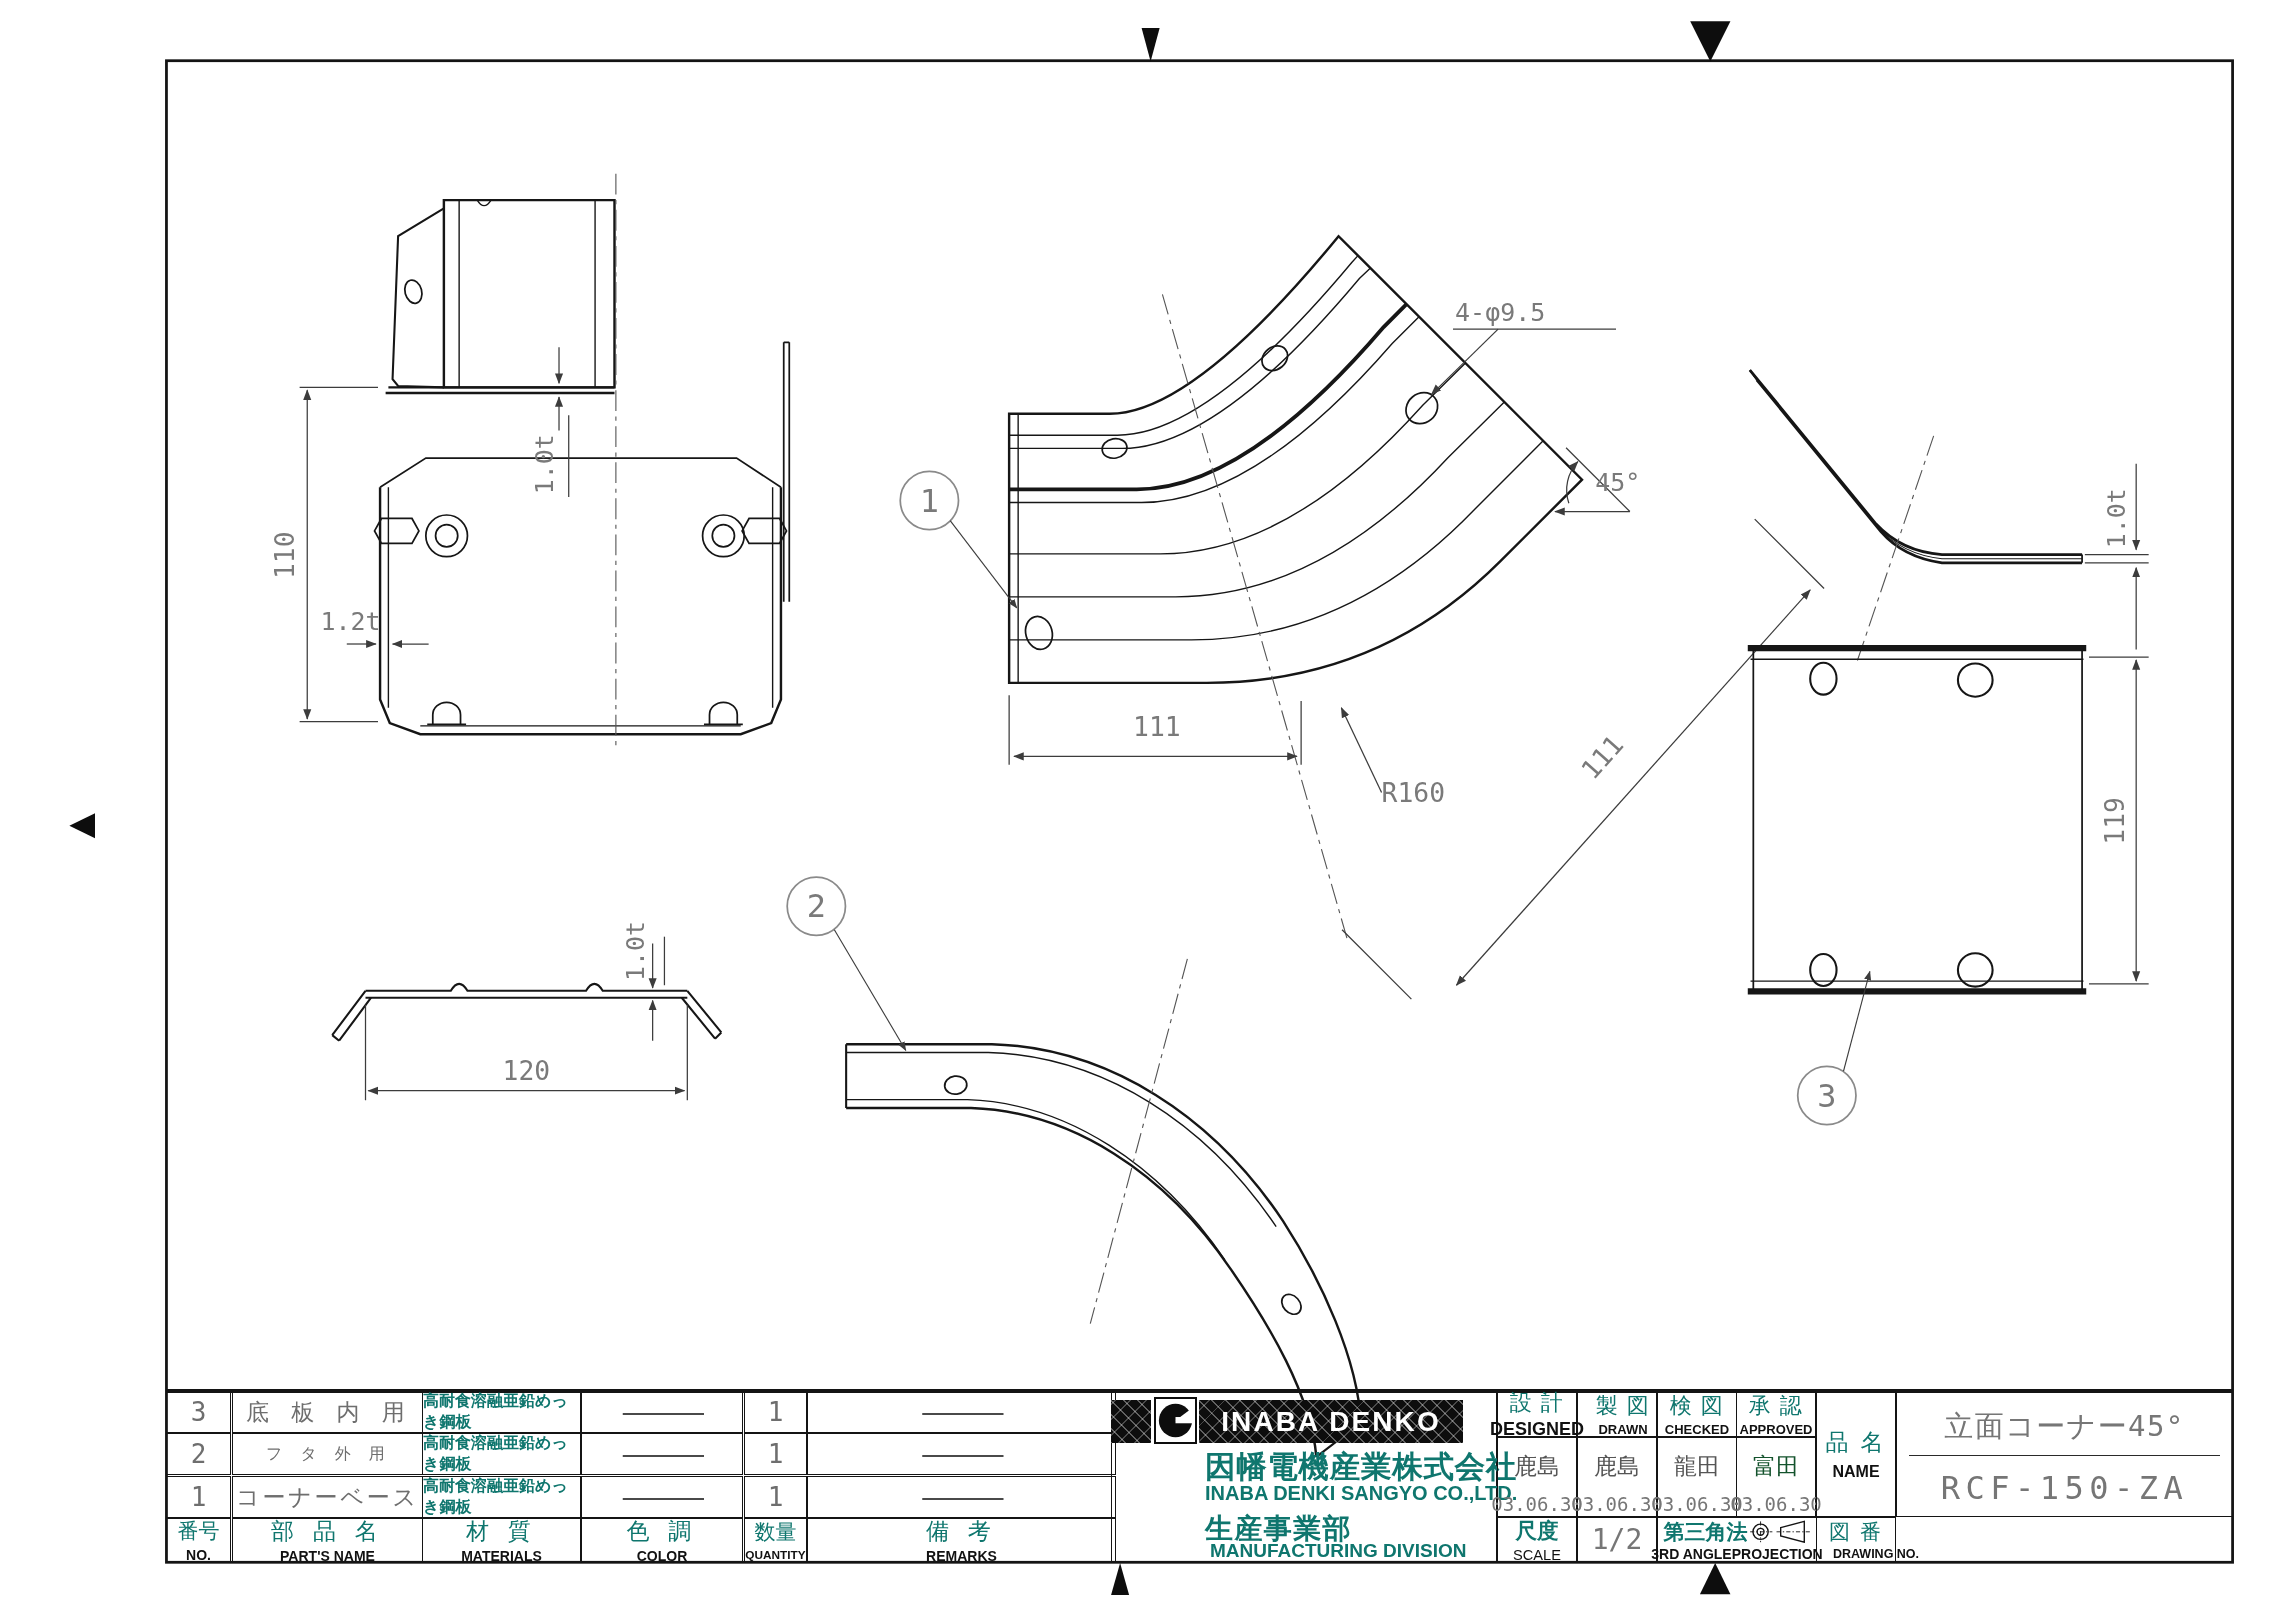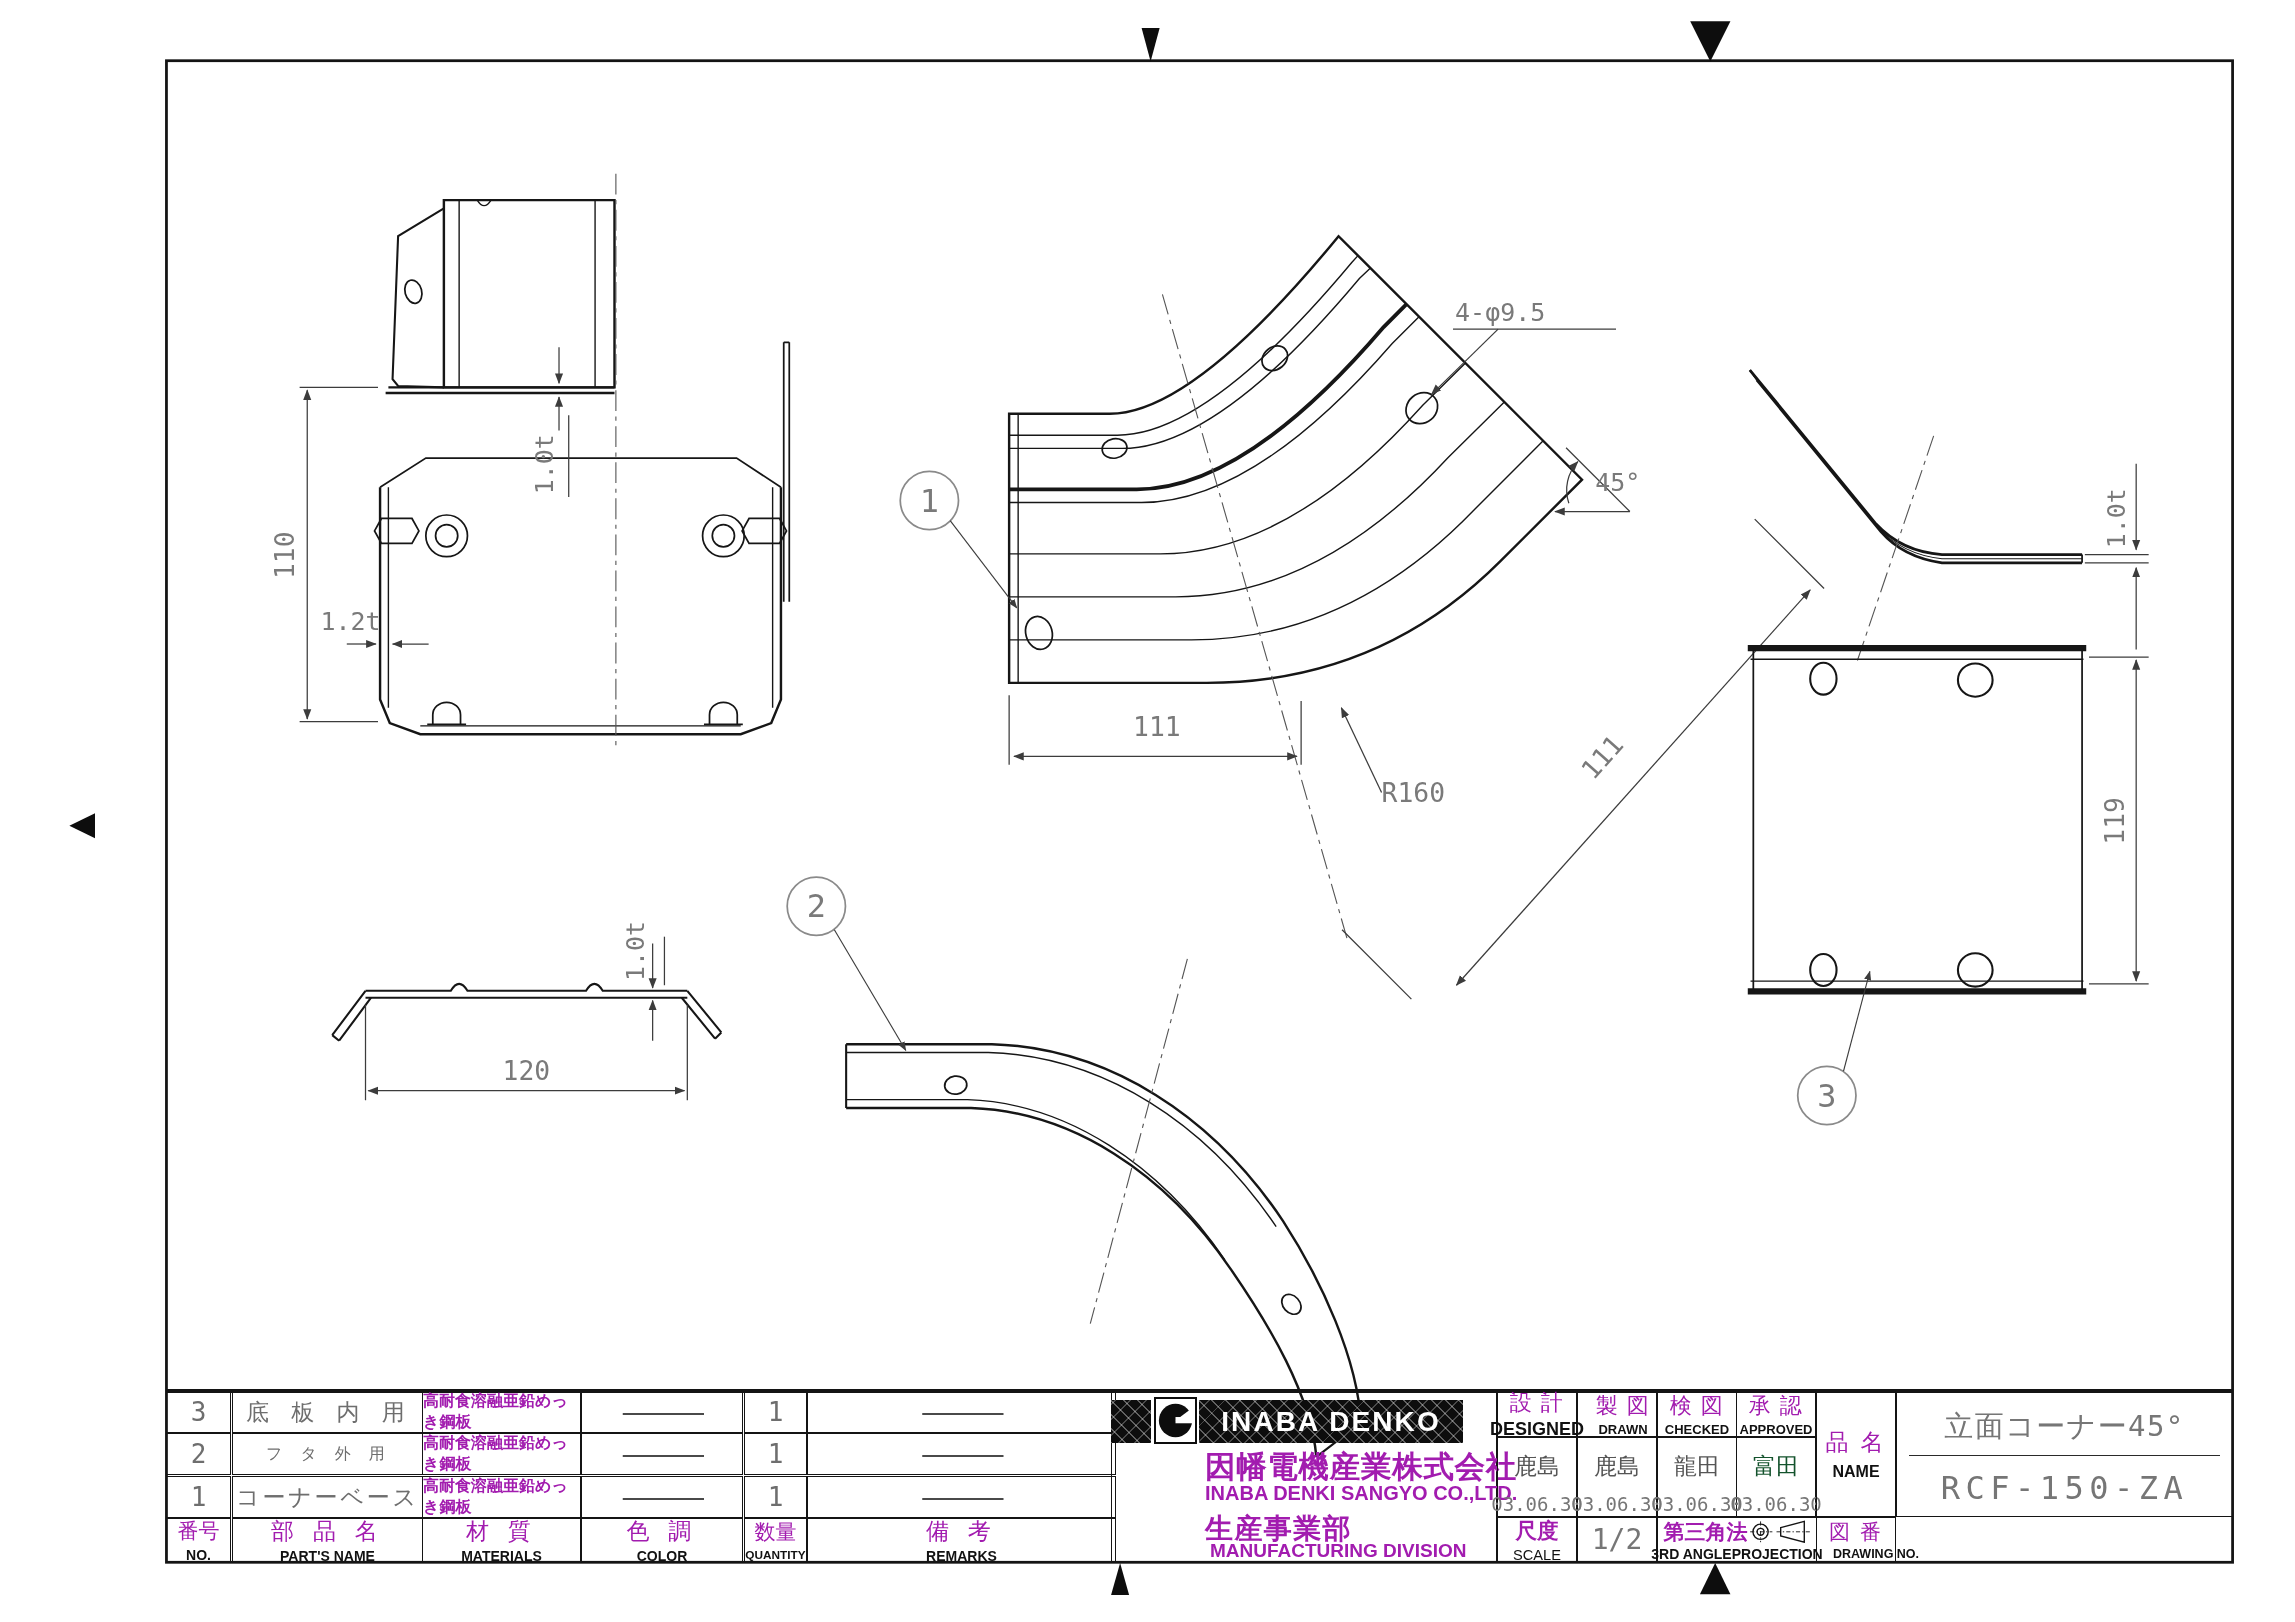--- a/index.html
+++ b/index.html
@@ -3,21 +3,21 @@
 <meta charset="utf-8">
 <style>
   html,body{margin:0;padding:0;background:#e8e8e8;}
   #page{position:relative;width:2295px;height:1623px;background:#ffffff;overflow:hidden;
         font-family:"Liberation Sans",sans-serif;color:#111;}
   #lineart{position:absolute;left:0;top:0;}
   .abs{position:absolute;box-sizing:border-box;}
   .cell{position:absolute;box-sizing:border-box;border:1.4px solid #141414;
         display:flex;align-items:center;justify-content:center;}
   .stack{flex-direction:column;gap:1.4px;}
-  .jp{font-family:"Liberation Sans",sans-serif;color:#a21caf;}
+  .jp{font-family:"Liberation Sans",sans-serif;color:#0f766e;}
   .cad{font-family:"DejaVu Sans Mono","Liberation Mono",monospace;color:#767676;}
   .cadrow{font-family:"DejaVu Sans Mono","Liberation Mono",monospace;color:#6e6e6e;}
   .hjp{font-size:23px;letter-spacing:6.2px;white-space:nowrap;}
   .hen{font-size:14px;font-weight:bold;letter-spacing:0px;white-space:nowrap;}
   .dashtxt{font-size:29px;letter-spacing:-2.8px;color:#4a4a4a;line-height:0;}
   .banner{background:#0d0d0d;color:#fff;display:flex;align-items:center;justify-content:center;}
   .hatch{background:#0d0d0d;
      background-image:repeating-linear-gradient(45deg,rgba(255,255,255,.35) 0 1.4px,transparent 1.4px 9.7px),
                       repeating-linear-gradient(-45deg,rgba(255,255,255,.25) 0 1.4px,transparent 1.4px 11px);}
   .companytxt{position:absolute;white-space:nowrap;}

